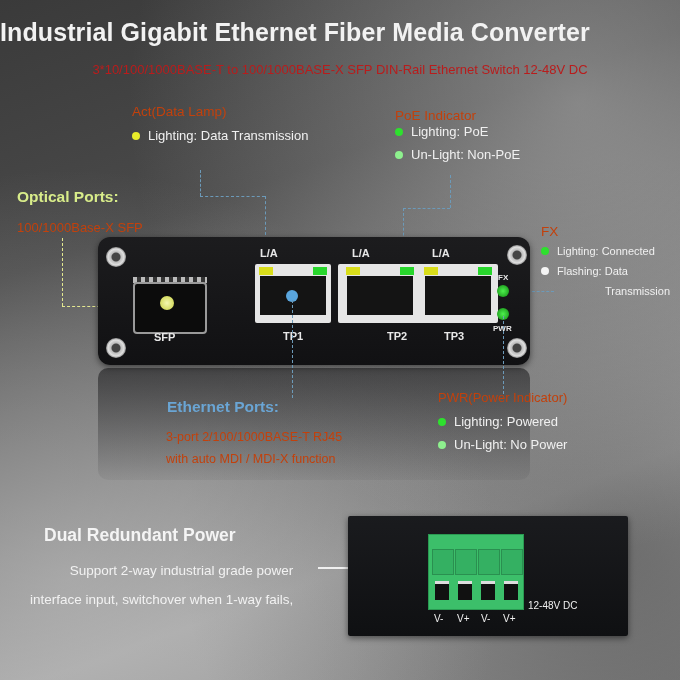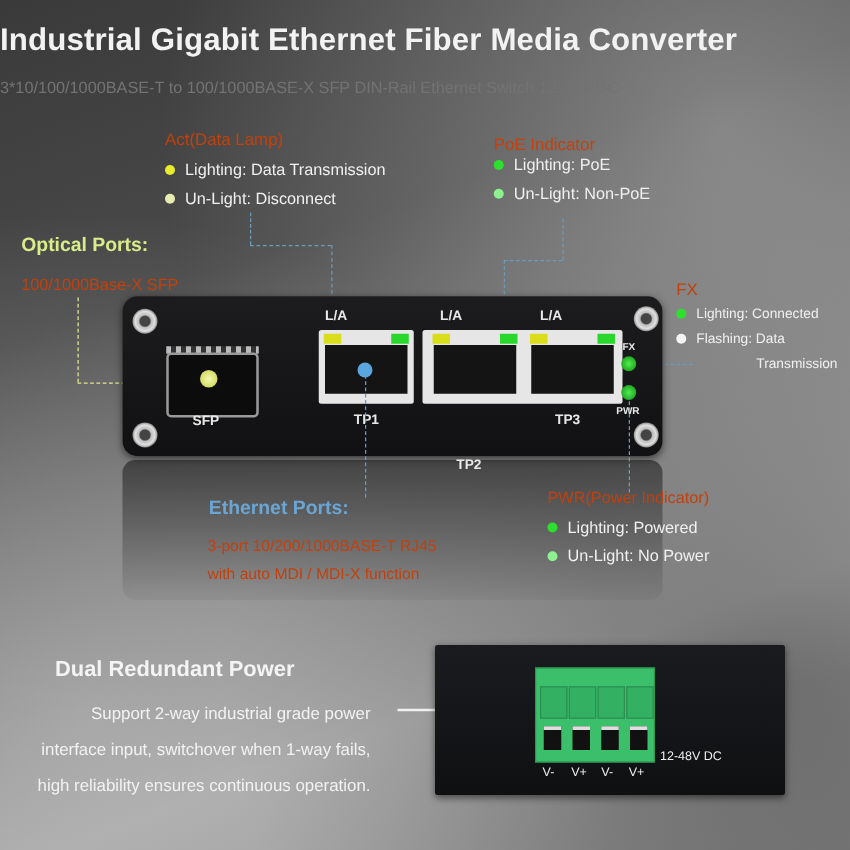--- a/index.html
+++ b/index.html
@@ -3,21 +3,21 @@
 <meta charset="utf-8">
 <style>
   html,body{margin:0;padding:0;}
   body{width:680px;height:680px;overflow:hidden;position:relative;font-family:"Liberation Sans",sans-serif;
     background:linear-gradient(160deg,#3a3a3a 0%,#4a4a4a 30%,#7c7c7c 55%,#a8a8a8 75%,#8a8a8a 100%);}
   .bg-overlay{position:absolute;inset:0;background:radial-gradient(ellipse at 85% 15%,rgba(200,200,200,.45),rgba(0,0,0,0) 55%),
     radial-gradient(ellipse at 10% 85%,rgba(190,190,190,.5),rgba(0,0,0,0) 50%),
     radial-gradient(ellipse at 90% 80%,rgba(60,60,60,.5),rgba(0,0,0,0) 50%);}
   .abs{position:absolute;}
   .title{left:0;right:0;top:18px;font-size:25px;font-weight:bold;color:#f2f2f2;letter-spacing:.1px;}
-  .subtitle{left:0;right:0;top:62px;font-size:13px;color:#737373;}
+  .subtitle{left:0;right:0;top:62px;text-align:center;font-size:13px;color:#b91c1c;}
   .hdr{font-size:13.5px;color:#c2410c;}
   .item{font-size:13px;color:#f0f0f0;display:flex;align-items:center;gap:8px;}
   .dot{width:8px;height:8px;border-radius:50%;display:inline-block;flex:none;}
   .yellow-h{font-size:15.5px;font-weight:bold;color:#d8ec8a;}
   .blue-h{font-size:15.5px;font-weight:bold;color:#6aa5d4;}
   .panel{left:98px;top:237px;width:432px;height:128px;background:linear-gradient(180deg,#1c1c1e,#111113);border-radius:12px;
     box-shadow:0 2px 6px rgba(0,0,0,.5);}
   .reflect{left:98px;top:368px;width:432px;height:112px;background:linear-gradient(180deg,rgba(20,20,22,.55),rgba(20,20,22,.05));border-radius:10px;}
   .screw{width:20px;height:20px;border-radius:50%;background:radial-gradient(circle,#444 0 4px,#bcbcbc 5px,#e0e0e0 8px,#8a8a8a 10px);}
   .sfp{left:133px;top:282px;width:70px;height:48px;border:2px solid #9a9a9a;border-radius:4px;background:#0c0c0c;}
@@ -47,24 +47,20 @@
 <div class="bg-overlay abs"></div>
 
 <div class="abs title">Industrial Gigabit Ethernet Fiber Media Converter</div>
 <div class="abs subtitle">3*10/100/1000BASE-T to 100/1000BASE-X SFP DIN-Rail Ethernet Switch 12-48V DC</div>
 
 <div class="abs" style="left:132px;top:104px;">
   <div class="hdr">Act(Data Lamp)</div>
   <div class="item" style="margin-top:9px;">
     <span class="dot" style="background:#e8ec2a"></span>
     <span>Lighting: Data Transmission</span>
-  </div>
-  <div class="item" style="margin-top:8px;">
-    <span class="dot" style="background:#e8ecb0"></span>
-    <span>Un-Light: Disconnect</span>
   </div>
 </div>
 <div class="abs dash-v" style="left:200px;top:170px;height:26px;"></div>
 <div class="abs dash-h" style="left:200px;top:196px;width:65px;"></div>
 <div class="abs dash-v" style="left:265px;top:196px;height:70px;"></div>
 
 <div class="abs" style="left:395px;top:108px;">
   <div class="hdr">PoE Indicator</div>
   <div class="item" style="margin-top:1px;">
     <span class="dot" style="background:#2ee02e"></span>
@@ -127,52 +123,51 @@
   <div class="led-y"></div>
   <div class="led-g"></div>
   <div class="rj-inner"></div>
 </div>
 <div class="abs" style="left:420px;top:264px;width:76px;height:59px;">
   <div class="led-y"></div>
   <div class="led-g"></div>
   <div class="rj-inner"></div>
 </div>
 <div class="abs lbl" style="left:283px;top:330px;">TP1</div>
-<div class="abs lbl" style="left:365px;top:330px;margin-top:36px;">TP2</div>
+<div class="abs lbl" style="left:387px;top:330px;">TP2</div>
 <div class="abs lbl" style="left:444px;top:330px;">TP3</div>
 
 <div class="abs small-lbl" style="left:498px;top:273px;">FX</div>
 <div class="abs led-round" style="left:497px;top:285px;"></div>
 <div class="abs led-round" style="left:497px;top:308px;"></div>
 <div class="abs small-lbl" style="left:493px;top:324px;">PWR</div>
 
 <div class="abs dash-v" style="left:292px;top:300px;height:98px;"></div>
 <div class="abs dash-v" style="left:503px;top:316px;height:78px;"></div>
 
 <div class="abs blue-h" style="left:167px;top:398px;">Ethernet Ports:</div>
-<div class="abs hdr" style="left:166px;top:430px;font-size:12.5px;">3-port 10/200/1000BASE-T RJ45</div>
+<div class="abs hdr" style="left:166px;top:430px;font-size:12.5px;">3-port 2/100/1000BASE-T RJ45</div>
 <div class="abs hdr" style="left:166px;top:452px;font-size:12.5px;">with auto MDI / MDI-X function</div>
 
 <div class="abs" style="left:438px;top:390px;">
   <div class="hdr" style="font-size:13px;">PWR(Power Indicator)</div>
   <div class="item" style="margin-top:9px;">
     <span class="dot" style="background:#2ee02e"></span>
     <span>Lighting: Powered</span>
   </div>
   <div class="item" style="margin-top:8px;">
     <span class="dot" style="background:#8ef08e"></span>
     <span>Un-Light: No Power</span>
   </div>
 </div>
 
 <div class="abs" style="left:30px;top:525px;font-size:17.5px;font-weight:bold;color:#f4f4f4;margin-left:14px;">Dual Redundant Power</div>
 <div class="abs body-text" style="left:30px;top:556px;">
   <div>Support 2-way industrial grade power</div>
   <div>interface input, switchover when 1-way fails,</div>
-  <div>high reliability ensures continuous operation.</div>
 </div>
 <div class="abs" style="left:318px;top:567px;width:112px;height:1.5px;background:#f0f0f0;"></div>
 
 <div class="abs power-box"></div>
 <div class="abs terminal">
   <div class="term-cell" style="left:3px;"></div>
   <div class="term-cell" style="left:26px;"></div>
   <div class="term-cell" style="left:49px;"></div>
   <div class="term-cell" style="left:72px;"></div>
   <div class="term-screw" style="left:6px;"></div>

